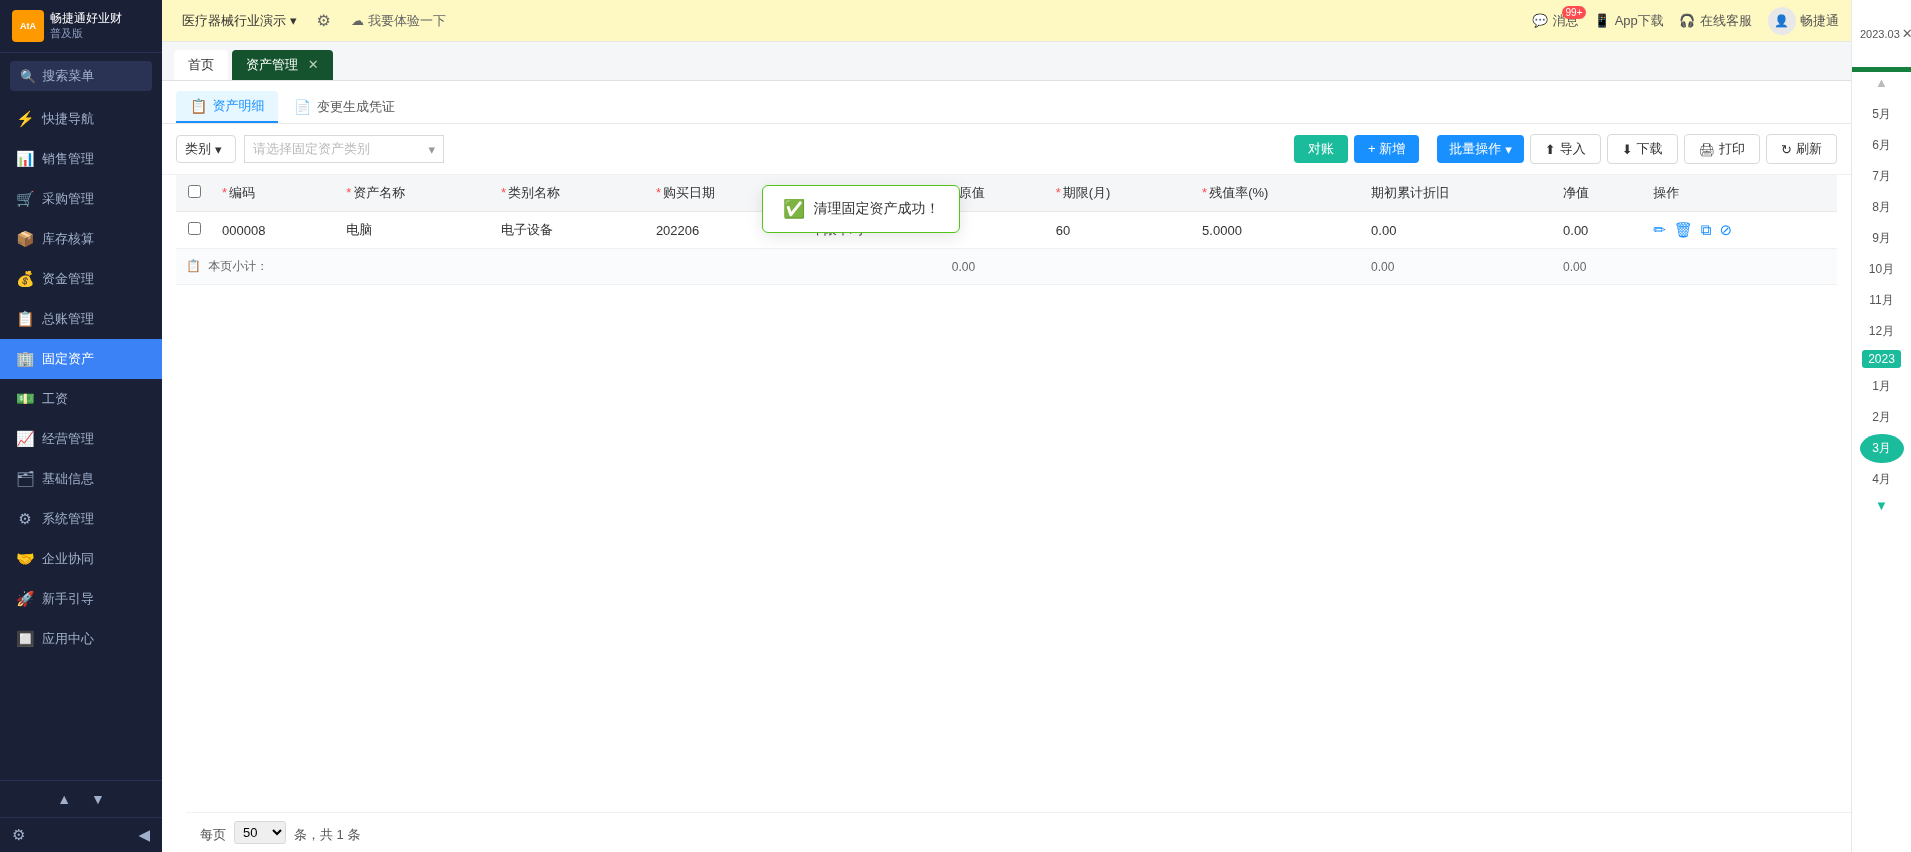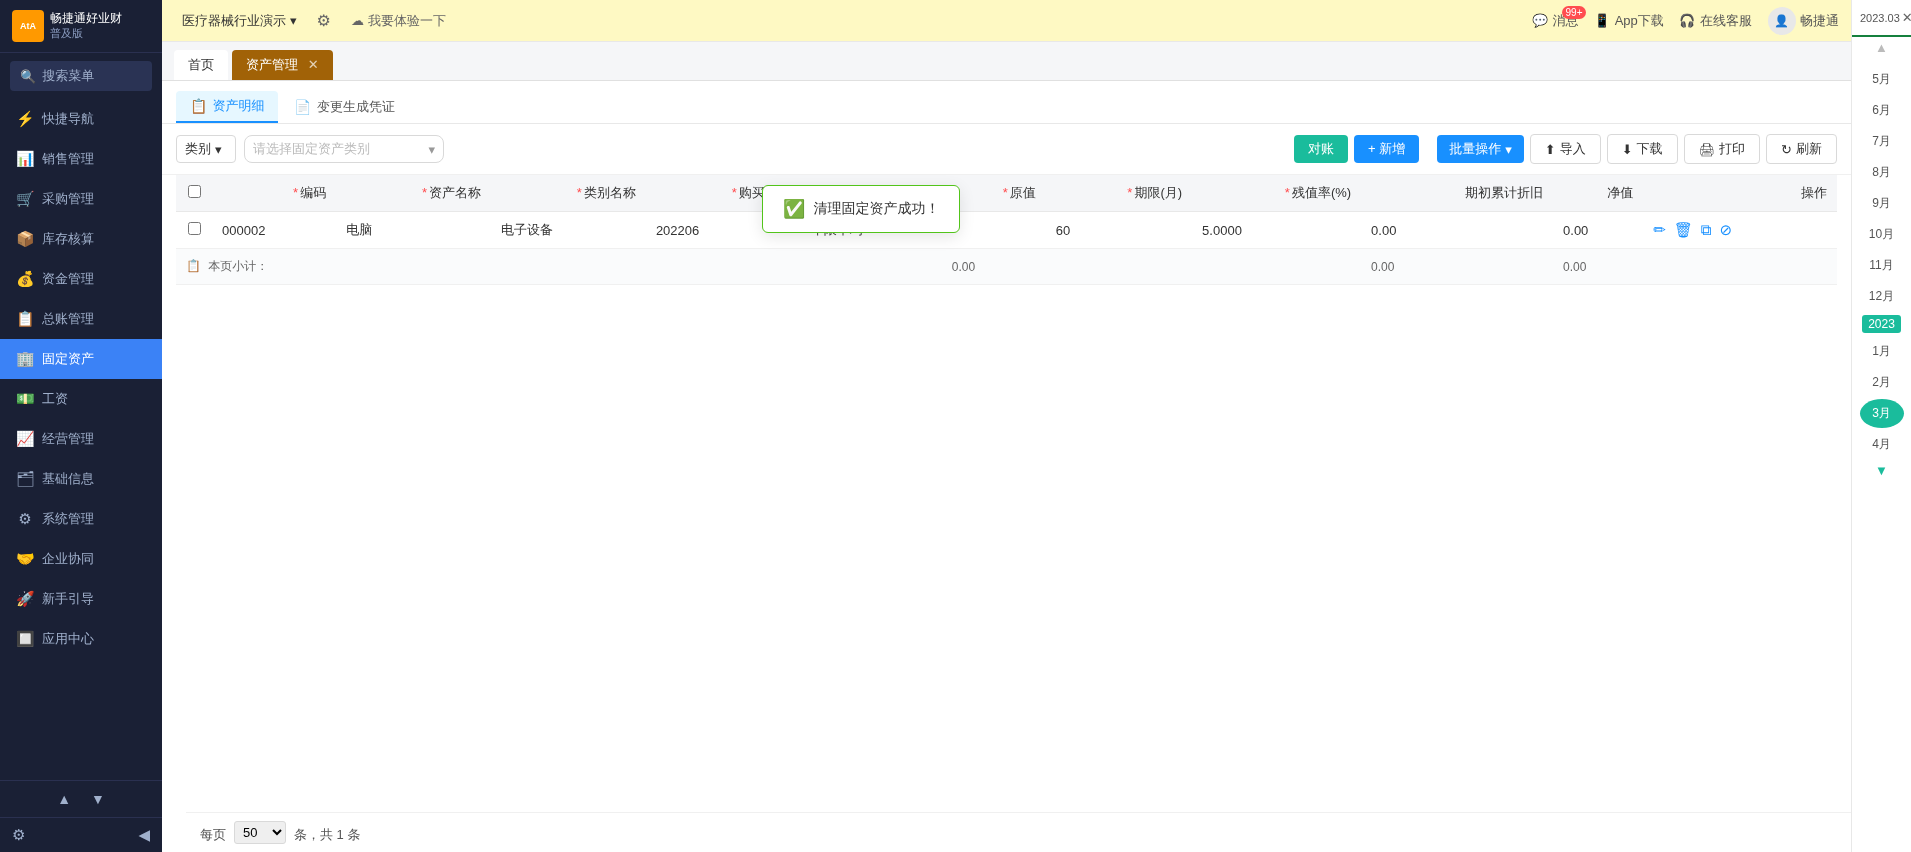--- a/index.html
+++ b/index.html
@@ -184,21 +184,21 @@
     }
     .tab {
       padding: 6px 14px;
       border-radius: 4px 4px 0 0;
       cursor: pointer;
       font-size: 13px;
       color: #555;
       background: #e8eaed;
     }
     .tab.active {
-      background: #a16207;
+      background: #14532d;
       color: #fff;
     }
     .tab-close {
       margin-left: 6px;
       color: inherit;
       opacity: 0.7;
     }
     .tab-home {
       background: #fff;
       color: #333;
@@ -290,21 +290,21 @@
       color: #333;
       background: #fff;
       cursor: pointer;
       min-width: 60px;
     }
     .filter-input {
       display: flex;
       align-items: center;
       gap: 4px;
       border: 1px solid #d9d9d9;
-      border-radius: 8px;
+      border-radius: 0;
       padding: 4px 8px;
       font-size: 13px;
       color: #999;
       background: #fff;
       min-width: 200px;
       cursor: pointer;
     }
 
     
     .table-wrap {
@@ -314,21 +314,21 @@
       position: relative;
     }
     table {
       width: 100%;
       border-collapse: collapse;
       min-width: 900px;
     }
     thead th {
       background: #f5f6f8;
       padding: 9px 10px;
-      text-align: right;
+      text-align: left;
       font-size: 13px;
       font-weight: 500;
       color: #333;
       border-bottom: 1px solid #e8e8e8;
       white-space: nowrap;
     }
     thead th .required { color: #ff4d4f; margin-right: 2px; }
     tbody td {
       padding: 9px 10px;
       font-size: 13px;
@@ -385,23 +385,23 @@
       border-left: 1px solid #e8e8e8;
       display: flex;
       flex-direction: column;
       align-items: center;
       overflow-y: auto;
       flex-shrink: 0;
     }
     .calendar-header {
       font-size: 11px;
       color: #666;
-      padding: 6px 4px;
+      padding: 22px 4px;
       text-align: center;
-      border-bottom: 2px solid #15803d;
+      border-bottom: 5px solid #15803d;
       width: 100%;
     }
     .calendar-toggle {
       background: none;
       border: none;
       cursor: pointer;
       color: #666;
       font-size: 13px;
       padding: 2px;
     }
@@ -632,21 +632,21 @@
             <th><span>期初累计折旧</span></th>
             <th><span>净值</span></th>
             <th><span>操作</span></th>
           </tr>
         </thead>
         <tbody>
           <tr>
             <td class="checkbox-cell">
               <input type="checkbox" style="">
             </td>
-            <td>000002</td>
+            <td>000008</td>
             <td>电脑</td>
             <td>电子设备</td>
             <td>202206</td>
             <td>年限平均</td>
             <td></td>
             <td>60</td>
             <td>5.0000</td>
             <td>0.00</td>
             <td>0.00</td>
             <td>

